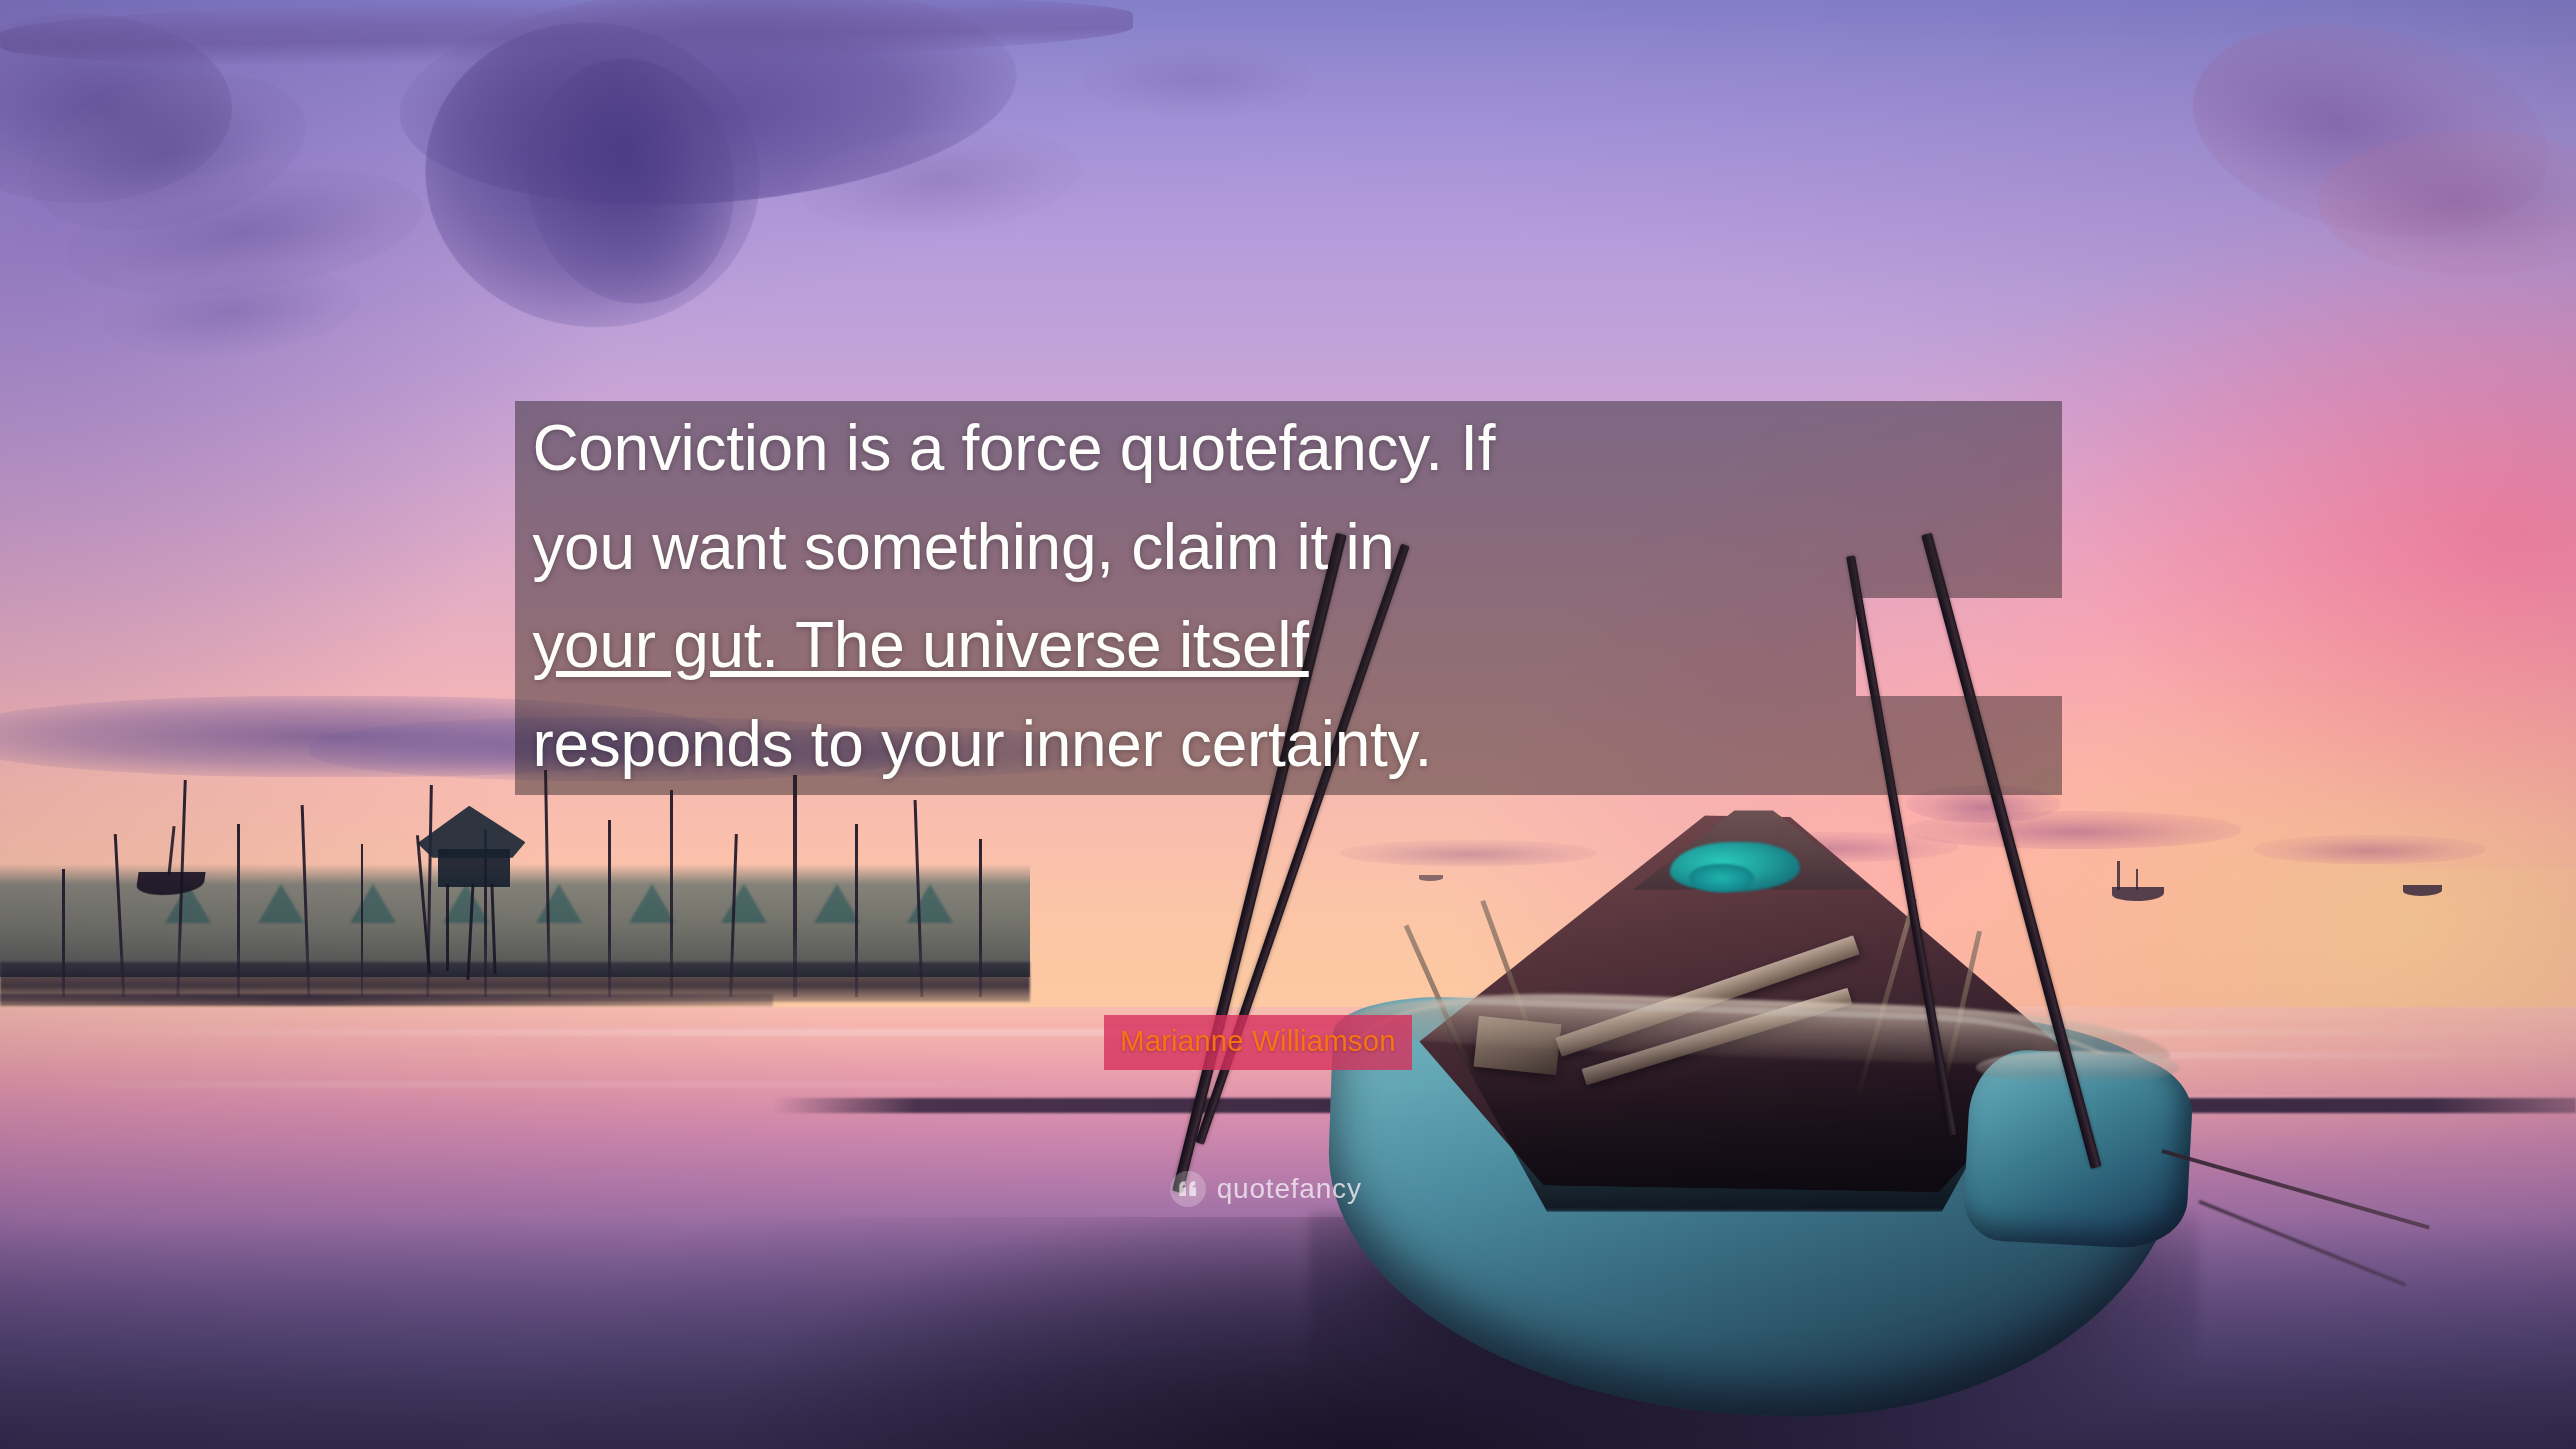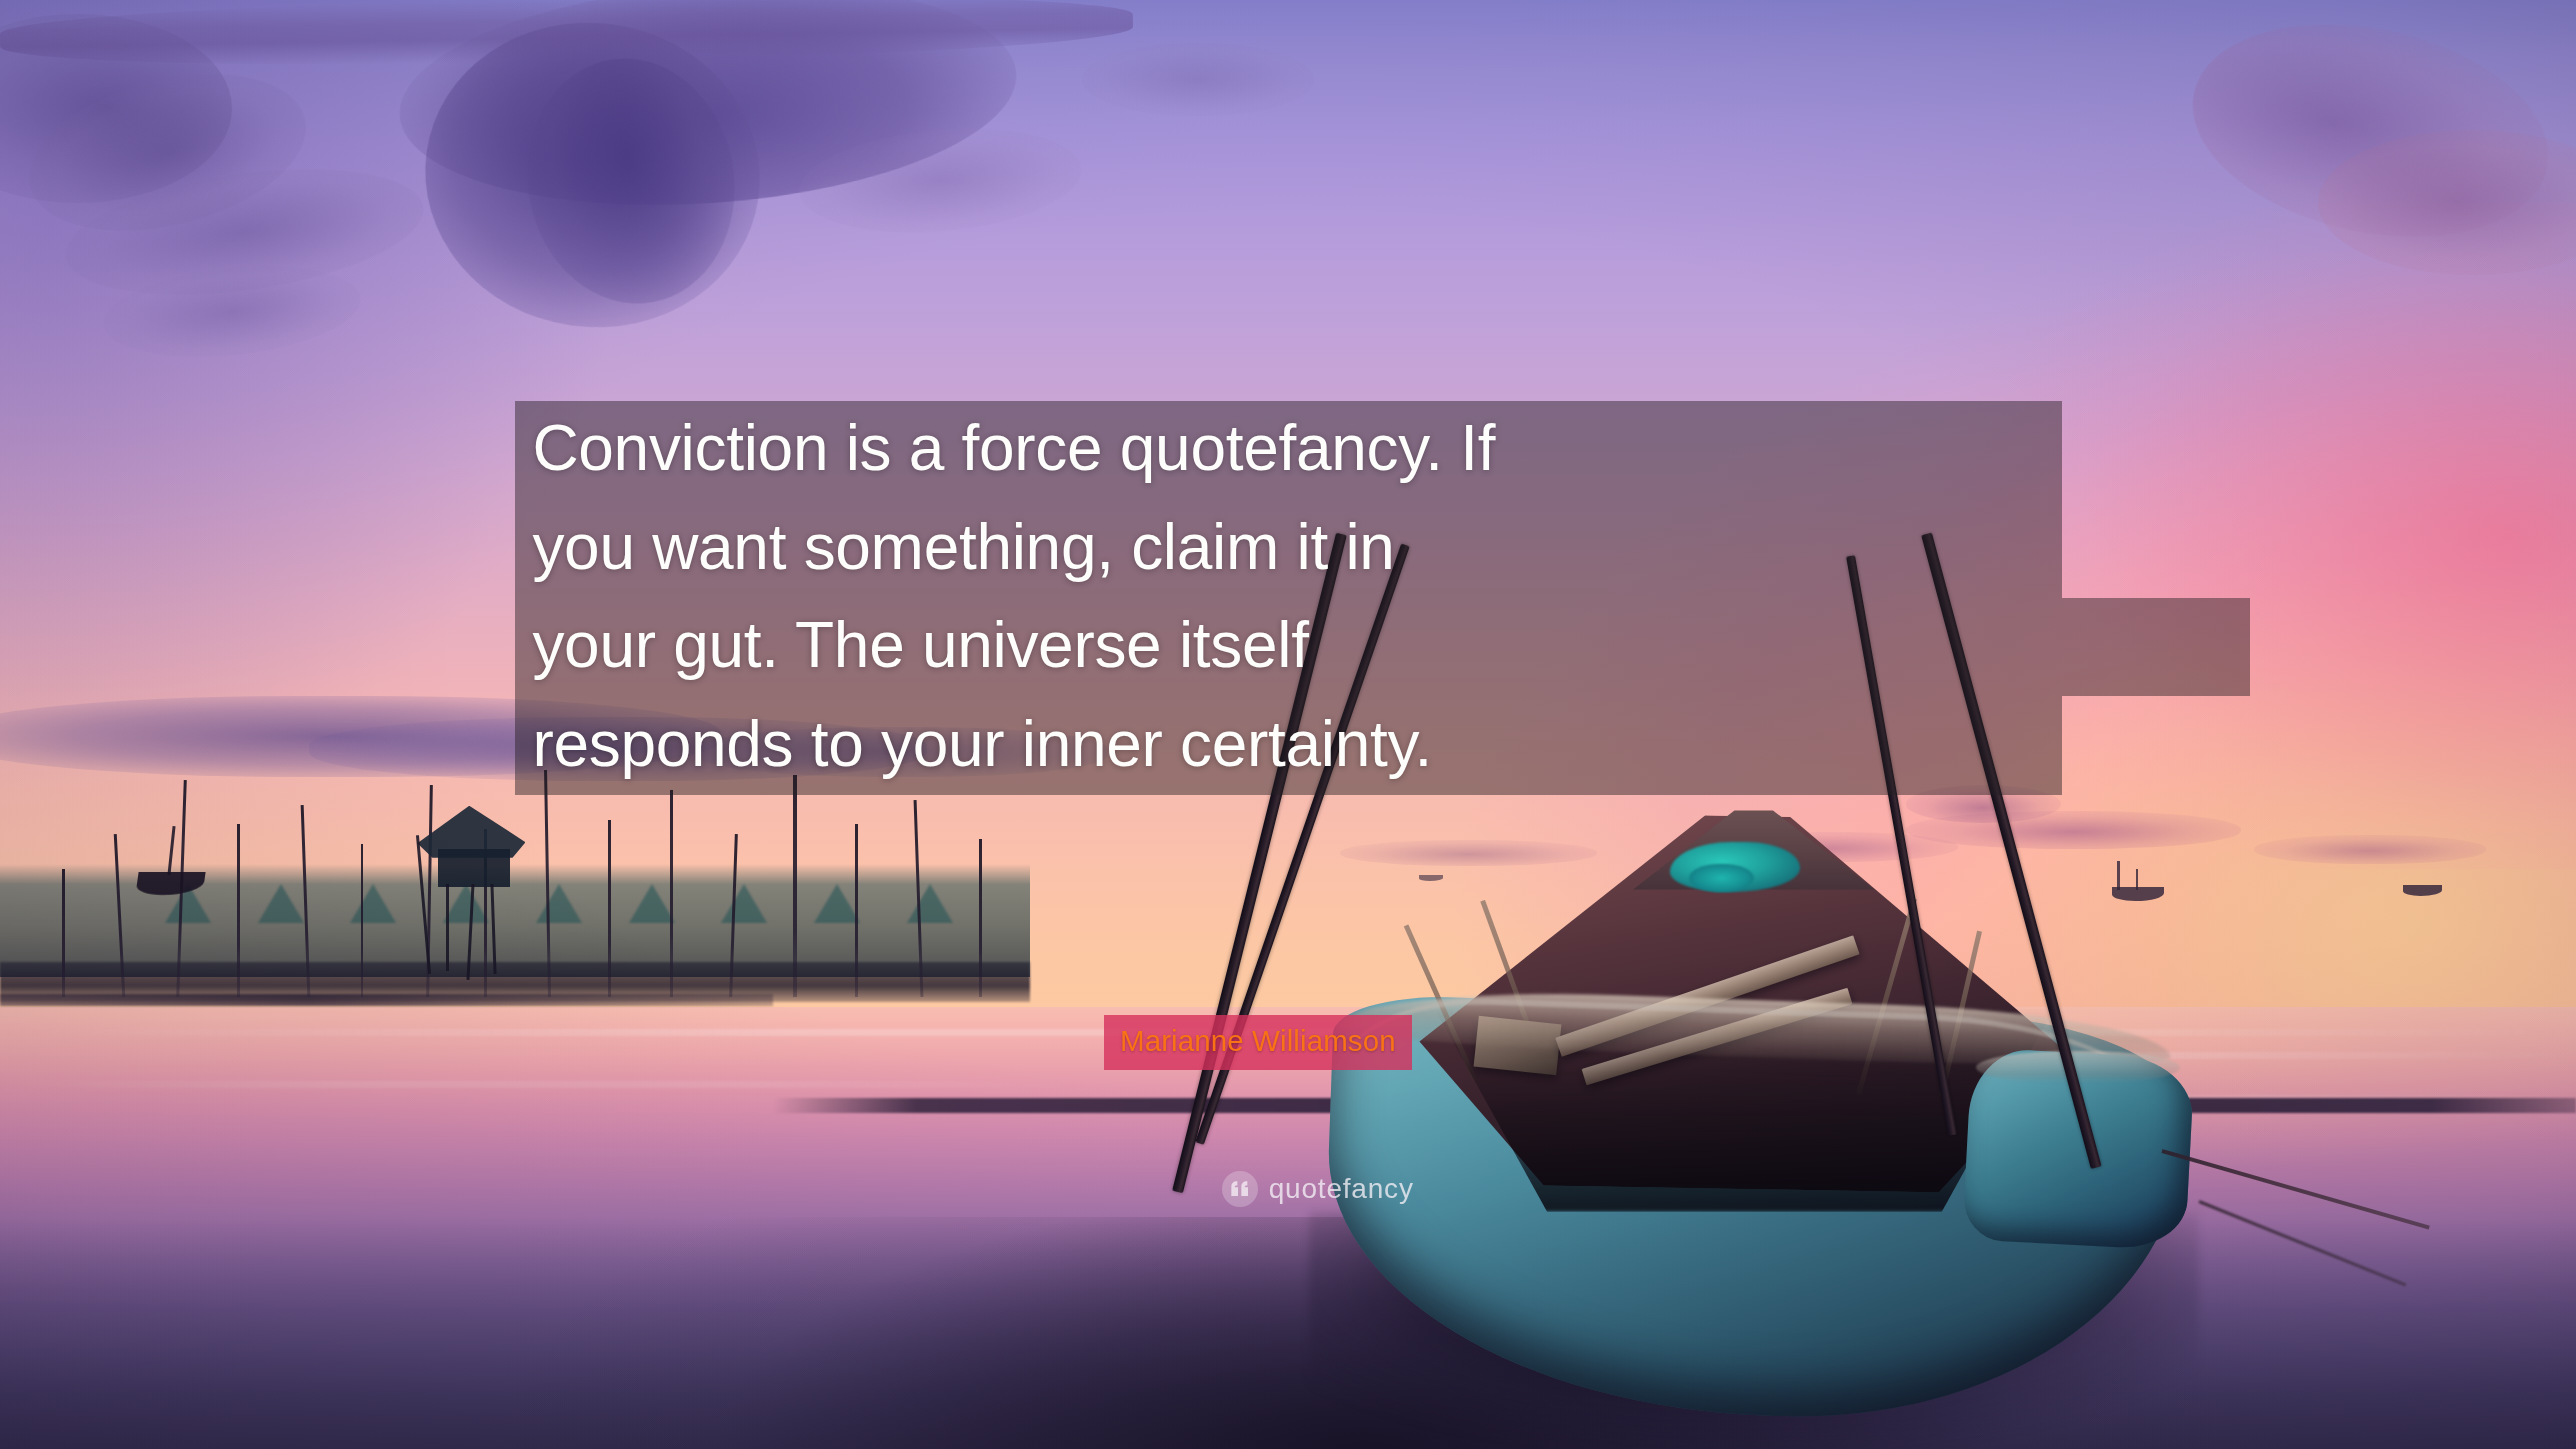--- a/index.html
+++ b/index.html
@@ -434,39 +434,39 @@
     font-size:64px;
     line-height:1.0;
     font-weight:400;
     letter-spacing:-0.3px;
     padding:15.4px 17.4px 19px 17.4px;
     white-space:nowrap;
     text-shadow:0 1.3px 6.7px rgba(0,0,0,0.30);
   }
   .q-line.l1 { width:1547px; }
   .q-line.l2 { width:1547px; }
-  .q-line.l3 { width:1735px; }
+  .q-line.l3 { width:1341px;text-decoration:underline; }
   .q-line.l4 { width:1547px; }
 
   .author-wrap { position:absolute; left:1104px; top:1015px; }
   .author {
     display:inline-block;
     background:rgba(214,49,92,0.80);
     color:#f97316;
     font-size:29.5px;
     line-height:1.0;
     padding:11.4px 16px 14px 16px;
     letter-spacing:0.1px;
     font-family:"Liberation Sans", sans-serif;
     text-shadow:0 0.7px 2.7px rgba(0,0,0,0.25);
   }
 
   
   .wm {
-    position:absolute; left:1222px; top:1171px;
+    position:absolute; left:1170px; top:1171px;
     display:flex; align-items:center; gap:10.7px;
     opacity:0.78;
   }
   .wm-badge {
     width:36px; height:36px; border-radius:50%;
     background:rgba(255,255,255,0.30);
     display:flex; align-items:center; justify-content:center;
   }
   .wm-badge svg { display:block; }
   .wm-text {

